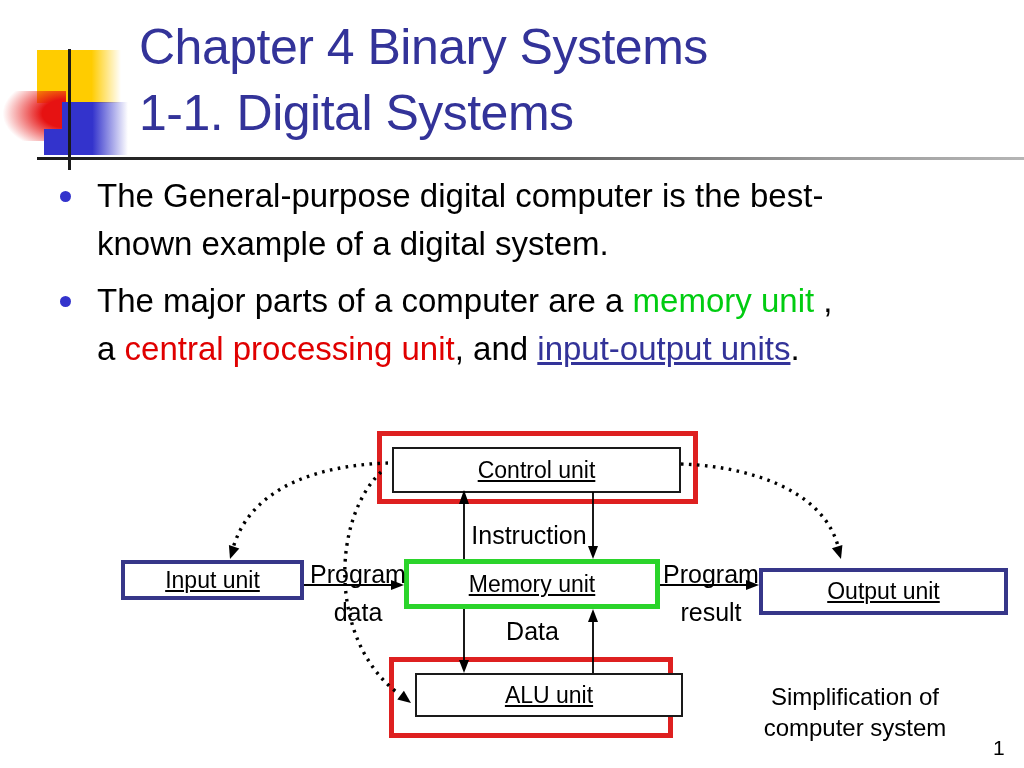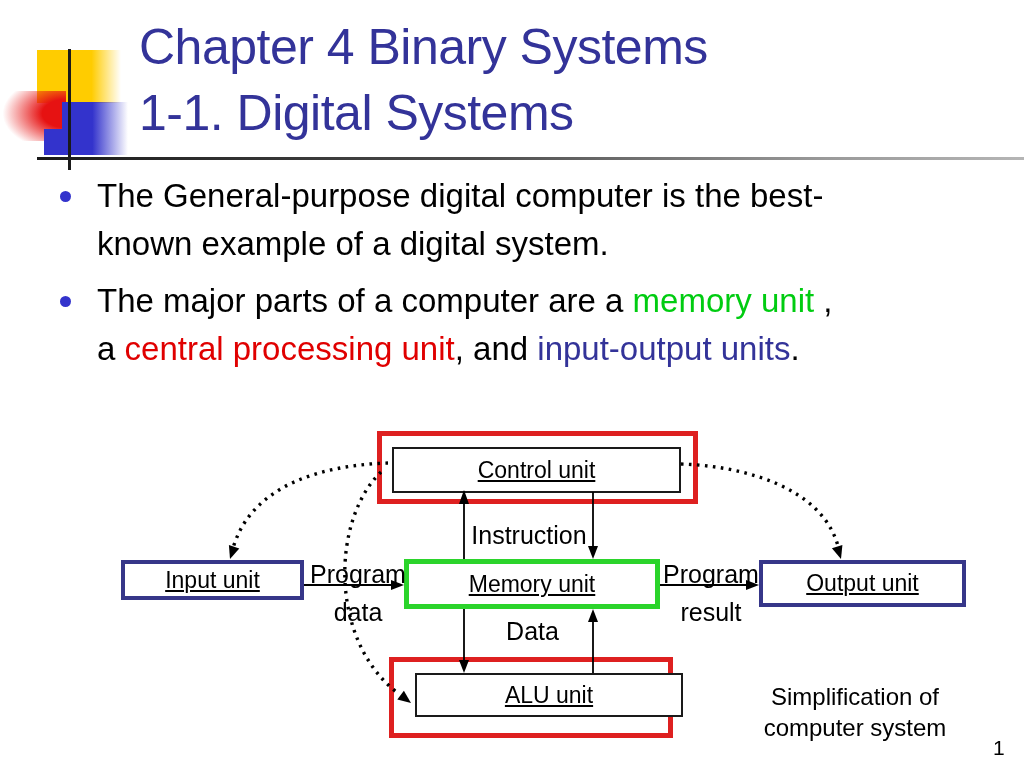--- a/index.html
+++ b/index.html
@@ -22,21 +22,21 @@
   .title{position:absolute;left:139px;top:14px;color:#333399;font-size:50px;line-height:66px;
          letter-spacing:-0.5px;white-space:nowrap;}
 
   
   .bullets{position:absolute;left:60px;top:172px;width:950px;}
   .bullet{display:flex;align-items:flex-start;margin-bottom:9px;gap:8px;}
   .dot{flex:0 0 auto;width:11px;height:11px;border-radius:50%;background:#3333CC;margin:19px 18px 0 0;}
   .btext{font-size:33px;line-height:48px;color:#000;}
   .green{color:#00CC11;}
   .red{color:#E00000;}
-  .navy{color:#333399;}
+  .navy{color:#333399;text-decoration:underline;}
 
   
   .diagram{position:absolute;left:0;top:420px;width:1024px;height:348px;}
   .dbox{position:absolute;background:#fff;display:flex;align-items:center;justify-content:center;
         box-sizing:border-box;z-index:1;font-size:23px;color:#000;text-decoration:underline;}
   .outer-red{border:5px solid #DE2020;}
   .inner-thin{border:2px solid #1a1a1a;}
   .green-border{border:5px solid #2BD42B;}
   .navy-border{border:4px solid #363689;}
   .dsvg{position:absolute;left:0;top:0;z-index:2;}
@@ -86,21 +86,21 @@
     </div>
 
     <div class="dbox green-border" style="left:404px;top:139px;width:256px;height:50px;">
       <span>Memory unit</span>
     </div>
 
     <div class="dbox navy-border" style="left:121px;top:140px;width:183px;height:40px;">
       <span>Input unit</span>
     </div>
 
-    <div class="dbox navy-border" style="left:759px;top:140px;width:207px;height:47px;">
+    <div class="dbox navy-border" style="left:759px;top:148px;width:249px;height:47px;">
       <span>Output unit</span>
     </div>
 
     <div class="dbox outer-red" style="left:389px;top:237px;width:284px;height:81px;"></div>
     <div class="dbox inner-thin" style="left:415px;top:253px;width:268px;height:44px;">
       <span>ALU unit</span>
     </div>
 
     <svg class="dsvg" width="1024" height="348" viewBox="0 0 1024 348">
 

